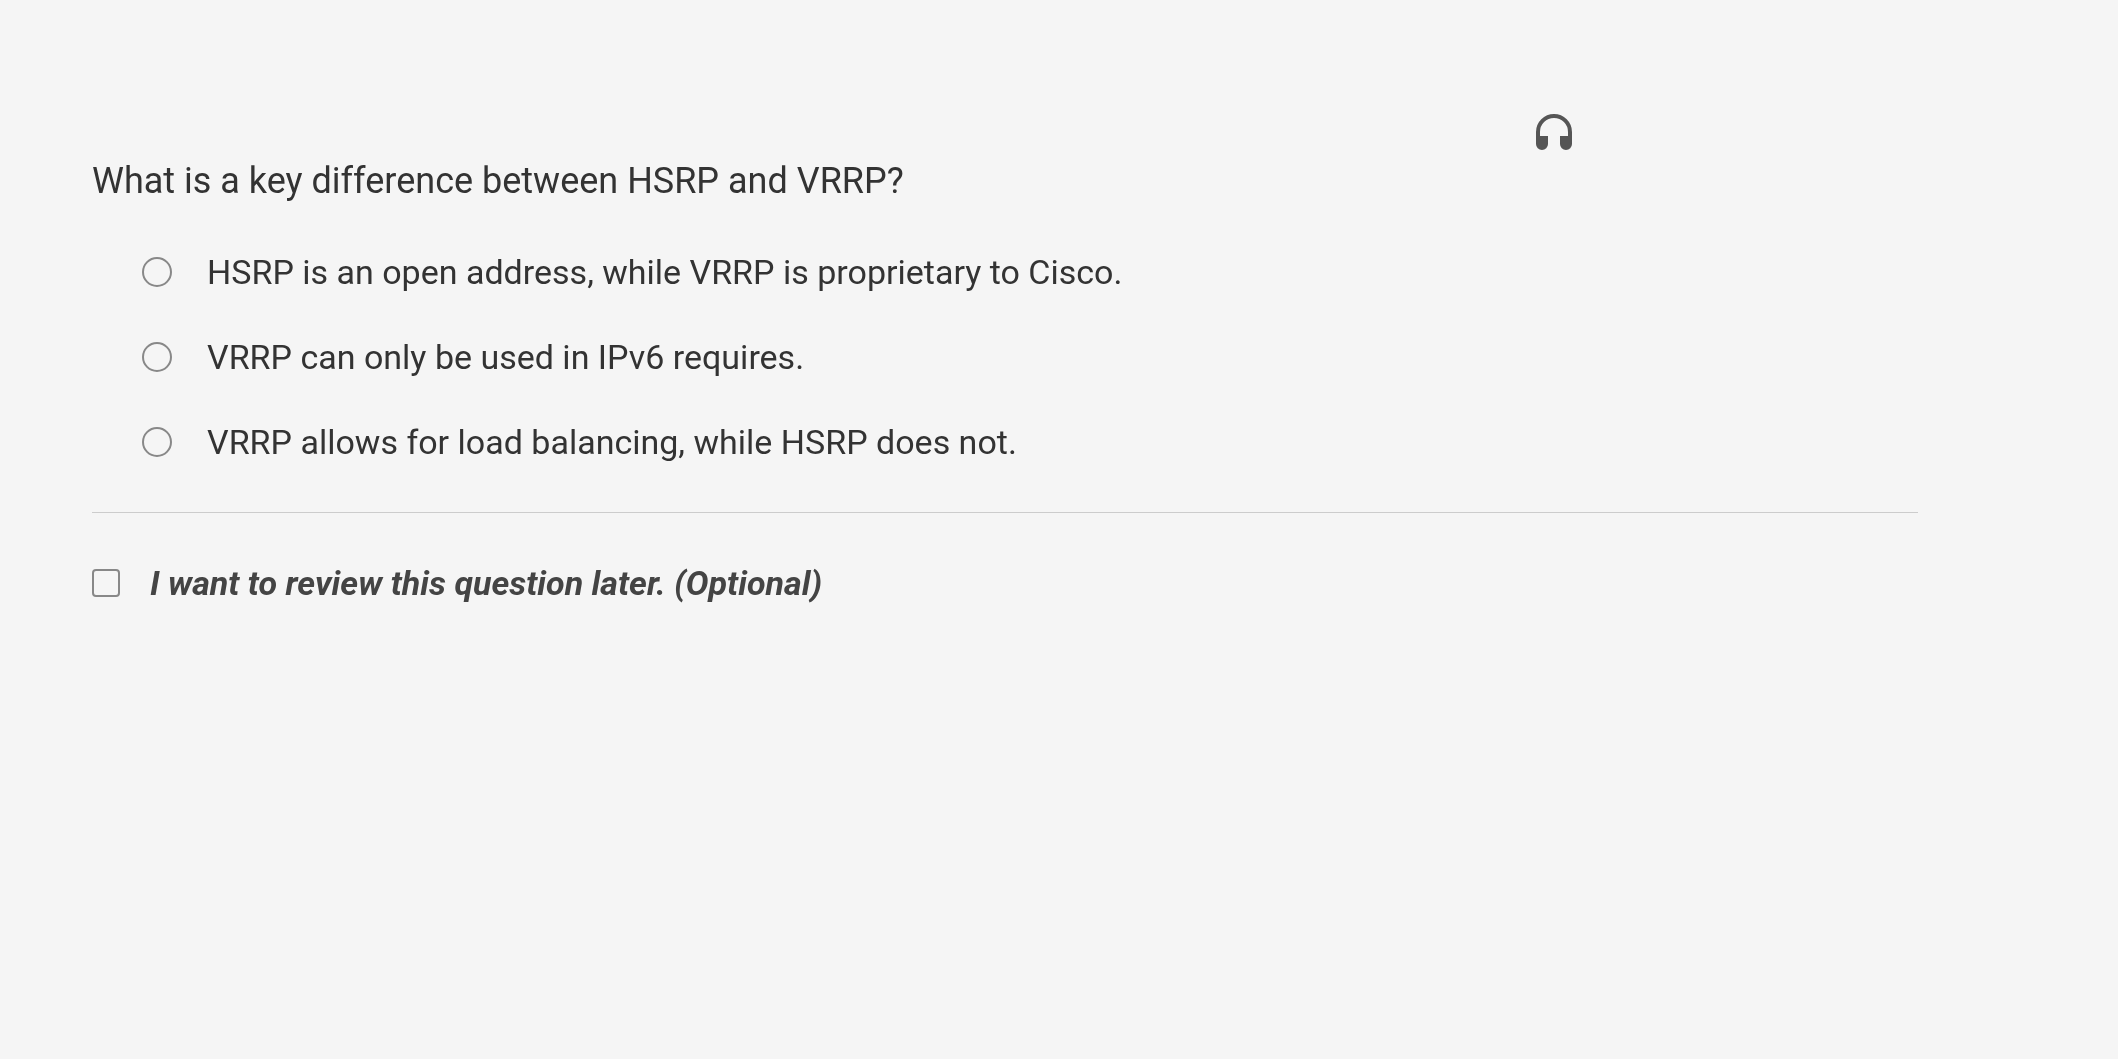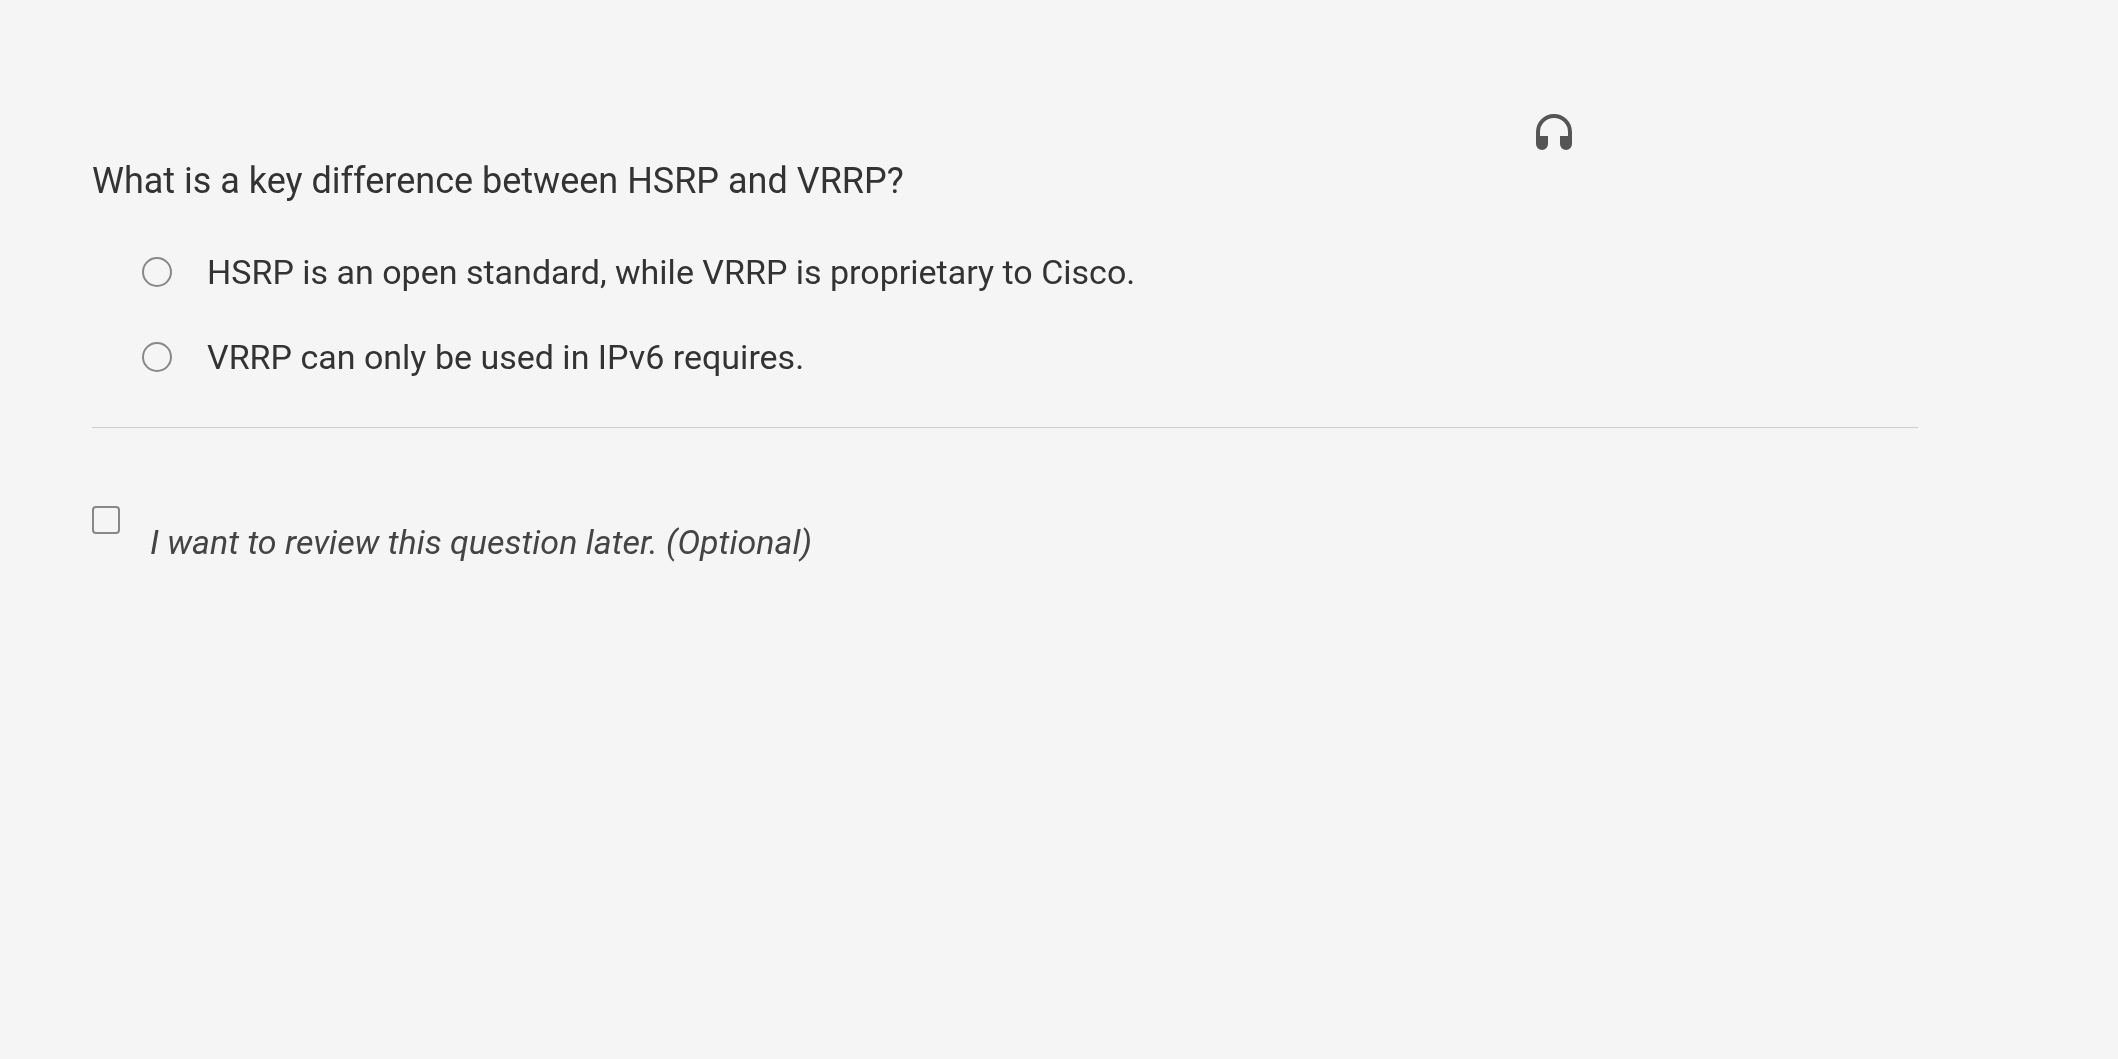--- a/index.html
+++ b/index.html
@@ -83,22 +83,21 @@
       border-radius: 4px;
       margin-right: 30px;
       flex-shrink: 0;
       background: transparent;
       cursor: pointer;
     }
     .review-label {
       font-size: 34px;
       color: #444;
       font-style: italic;
-      font-weight: 400;
-      margin-top: 44px;
+      font-weight: 700;
     }
   </style>
 </head>
 <body>
 
 <div class="page-container">
 
   <div class="headset-icon">
     <svg viewBox="0 0 24 24">
       <path d="M4 14v-3a8 8 0 0 1 16 0v3"></path>
@@ -106,29 +105,33 @@
       <path d="M6 19a2 2 0 0 1-2-2v-3h4v3a2 2 0 0 1-2 2z" fill="#555"></path>
     </svg>
   </div>
 
   <div class="question-text">What is a key difference between HSRP and VRRP?</div>
 
   <div class="options-container">
 
     <div class="option-row">
       <div class="radio-button"></div>
-      <div class="option-label">HSRP is an open standard, while VRRP is proprietary to Cisco.</div>
+      <div class="option-label">HSRP is an open address, while VRRP is proprietary to Cisco.</div>
     </div>
 
     <div class="option-row">
       <div class="radio-button"></div>
       <div class="option-label">VRRP can only be used in IPv6 requires.</div>
     </div>
 
 
+    <div class="option-row">
+      <div class="radio-button"></div>
+      <div class="option-label">VRRP allows for load balancing, while HSRP does not.</div>
+    </div>
 
   </div>
 
   <hr class="divider">
 
   <div class="review-row">
     <div class="checkbox"></div>
     <div class="review-label">I want to review this question later. (Optional)</div>
   </div>
 

